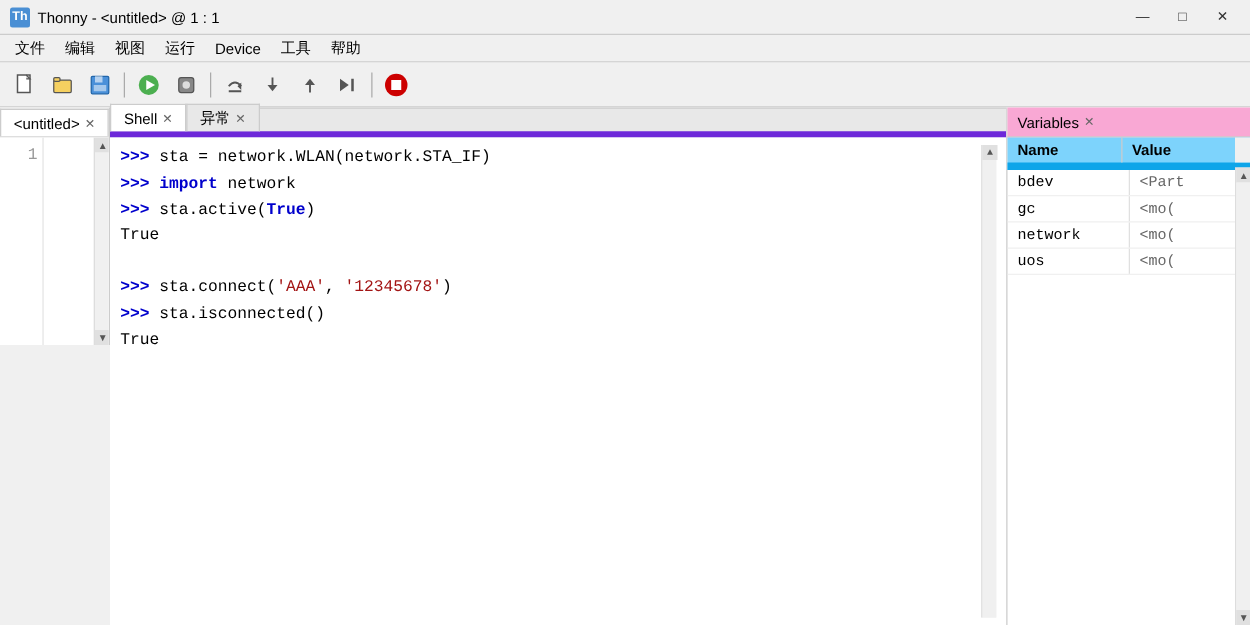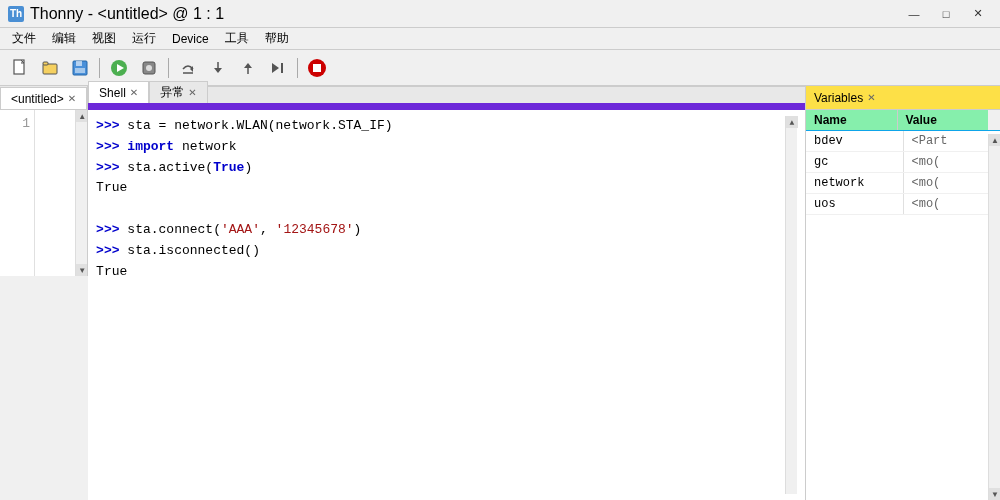--- a/index.html
+++ b/index.html
@@ -33,21 +33,21 @@
       background: #4a8fd4;
       border-radius: 2px;
       display: flex;
       align-items: center;
       justify-content: center;
       font-size: 10px;
       color: white;
       font-weight: bold;
     }
     #title-text {
-      font-size: 16px;
+      font-size: 12px;
       color: #000;
     }
     #window-controls {
       display: flex;
       gap: 4px;
     }
     .win-btn {
       width: 28px;
       height: 20px;
       background: transparent;
@@ -191,21 +191,21 @@
       display: flex;
       flex-direction: column;
       background: #fff;
     }
 
     #shell-tabs {
       height: 24px;
       background: #e8e8e8;
       display: flex;
       align-items: flex-end;
-      border-bottom: 7px solid #6d28d9;
+      border-bottom: 5px solid #6d28d9;
       border-top: 1px solid #ccc;
     }
     .shell-tab {
       display: flex;
       align-items: center;
       padding: 3px 10px;
       font-size: 12px;
       cursor: pointer;
       gap: 4px;
       height: 22px;
@@ -249,31 +249,31 @@
     
     #variables-pane {
       width: 195px;
       display: flex;
       flex-direction: column;
       background: #fff;
       border-left: 1px solid #ccc;
     }
     #variables-tabs {
       height: 24px;
-      background: #fde047;
+      background: #f9a8d4;
       display: flex;
       align-items: center;
       padding: 0 8px;
       border-bottom: 1px solid #ccc;
       gap: 4px;
     }
     #variables-header {
       display: flex;
-      background: #86efac;
-      border-bottom: 1px solid #0ea5e9;
+      background: #7dd3fc;
+      border-bottom: 6px solid #0ea5e9;
       font-weight: bold;
       font-size: 12px;
     }
     .var-col-name {
       flex: 1;
       padding: 3px 8px;
       border-right: 1px solid #ccc;
     }
     .var-col-value {
       flex: 1;

